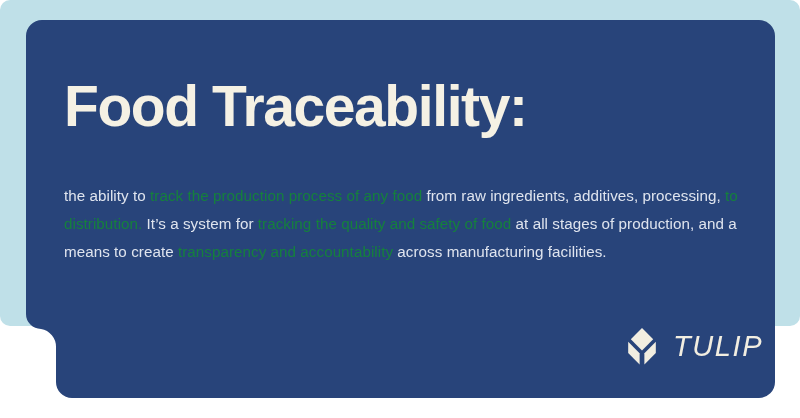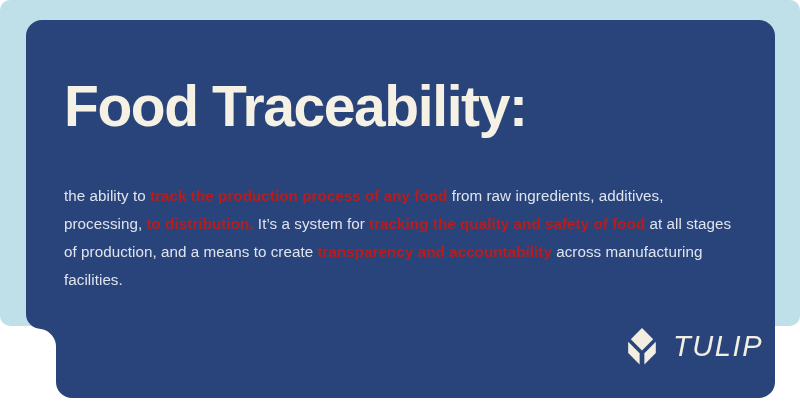--- a/index.html
+++ b/index.html
@@ -54,22 +54,22 @@
     top: 182px;
     width: 676px;
     margin: 0;
     font-size: 15.2px;
     line-height: 28px;
     font-weight: 400;
     color: #dfe4ee;
     letter-spacing: 0.05px;
   }
   #body-copy b {
-    font-weight: 700;
-    color: #b91c1c;
+    font-weight: 400;
+    color: #15803d;
   }
   
   #logo {
     position: absolute;
     left: 622px;
     top: 326px;
     height: 40px;
     display: flex;
     align-items: center;
     font-style: italic;

